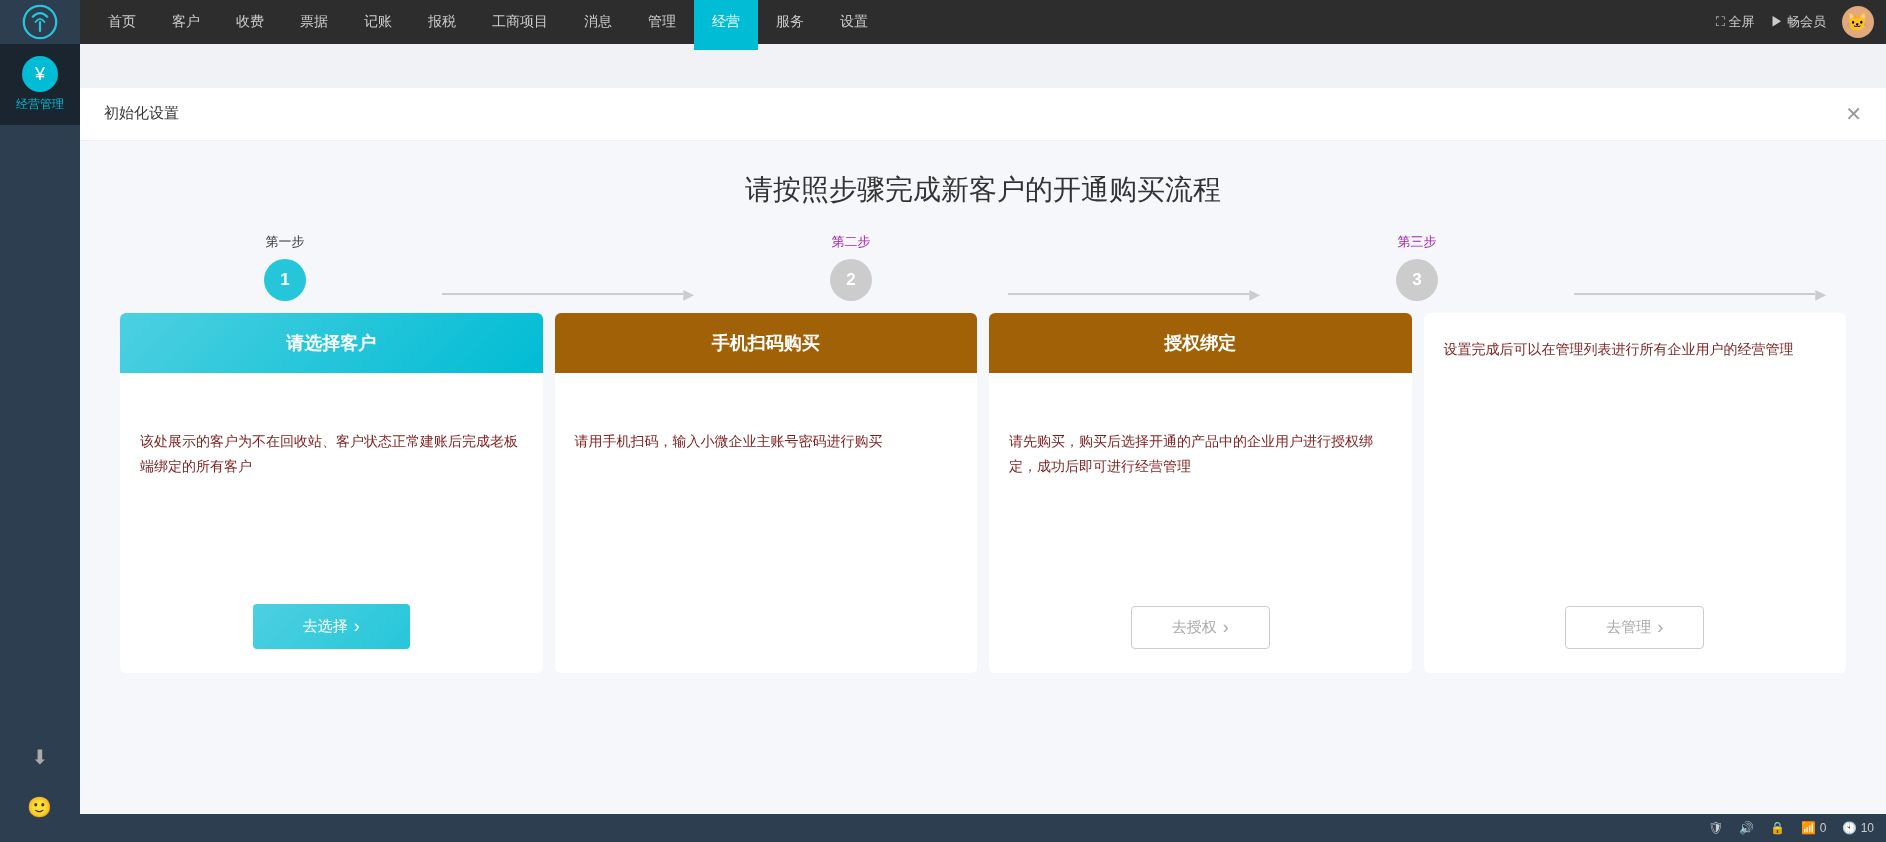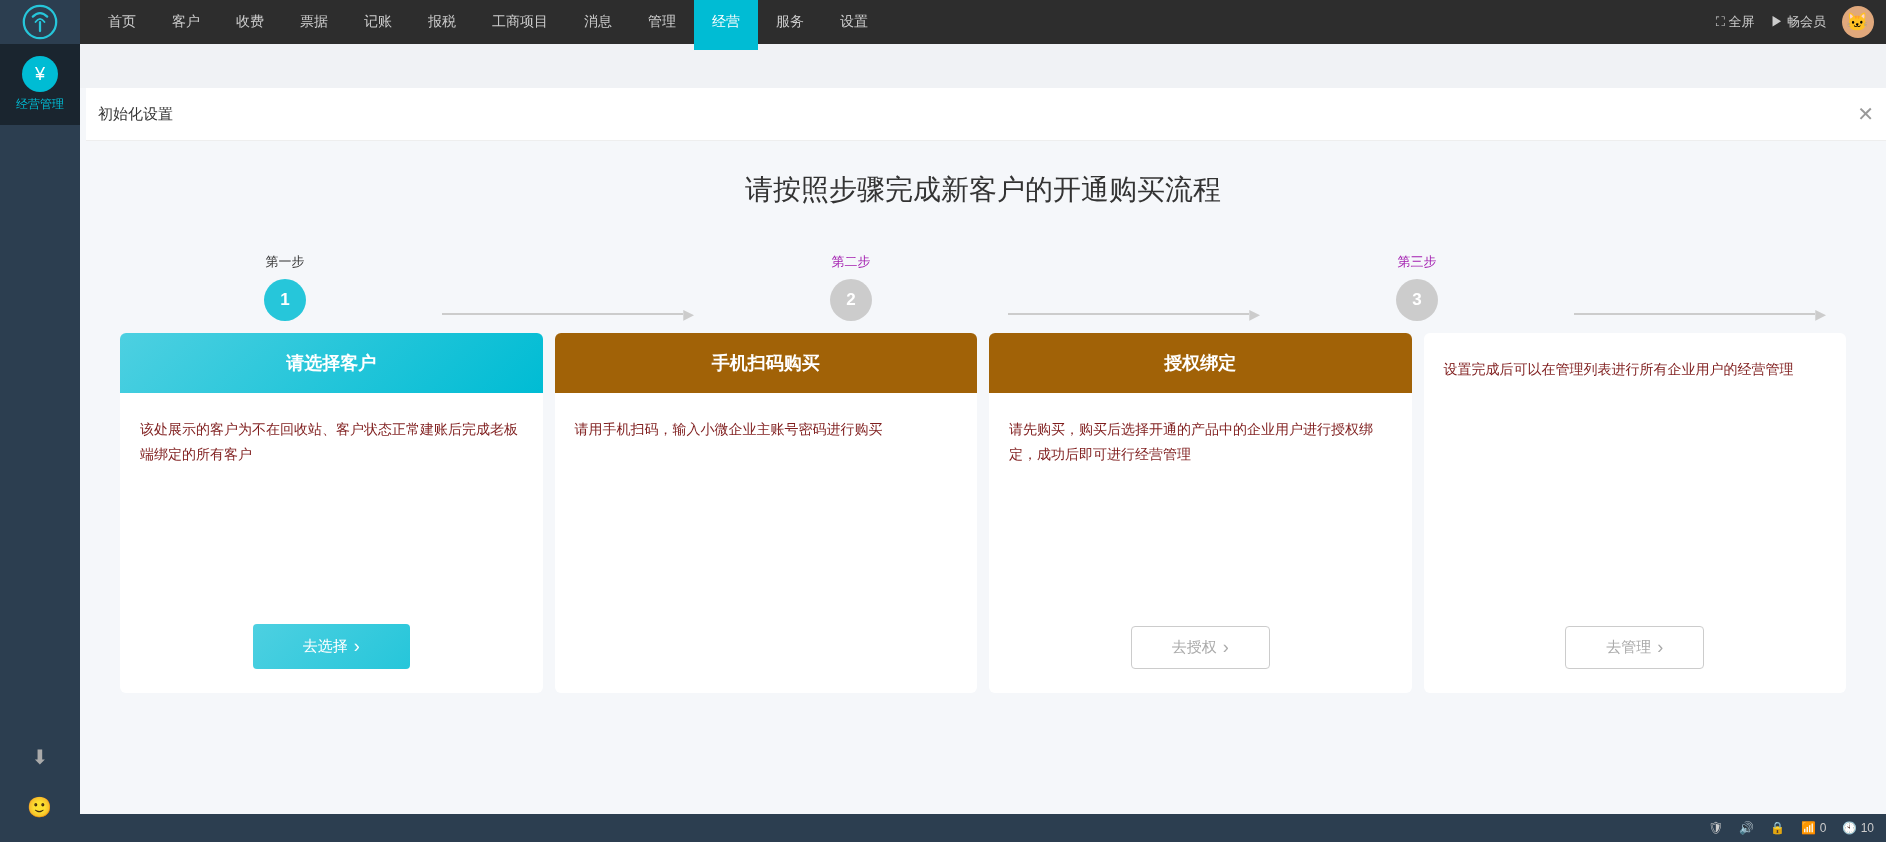--- a/index.html
+++ b/index.html
@@ -115,26 +115,24 @@
       margin-left: 80px;
       margin-top: 44px;
       background: #f5f7fa;
       min-height: calc(842px - 44px - 28px);
       padding: 0;
     }
 
     
     .page-header {
       background: #fff;
-      padding: 16px 12px;
-      display: flex;
-      align-items: center;
+      padding: 16px 24px;
+      display: flex;
       justify-content: space-between;
       border-bottom: 1px solid #eee;
-      margin-left: 6px;
     }
     .page-title {
       font-size: 15px;
       color: #333;
     }
     .close-btn {
       font-size: 20px;
       color: #999;
       cursor: pointer;
       line-height: 1;
@@ -143,39 +141,40 @@
     
     .content-area {
       padding: 30px 40px;
     }
 
     
     .main-title {
       text-align: center;
       font-size: 28px;
       color: #333;
-      margin-bottom: 44px;
+      margin-bottom: 24px;
       font-weight: 400;
     }
 
     
     .cards-container {
       display: flex;
       gap: 12px;
       margin-top: 0;
     }
 
     .step-card {
       flex: 1;
       background: #fff;
       border-radius: 6px;
       overflow: hidden;
       display: flex;
       flex-direction: column;
       min-height: 360px;
+      gap: 32px;
     }
 
     .step-card.active-card .card-header {
       background: linear-gradient(135deg, #4dd0e1, #26c6da, #00bcd4);
     }
     .step-card .card-header {
       background: #a16207;
       padding: 18px 20px;
       text-align: center;
     }

